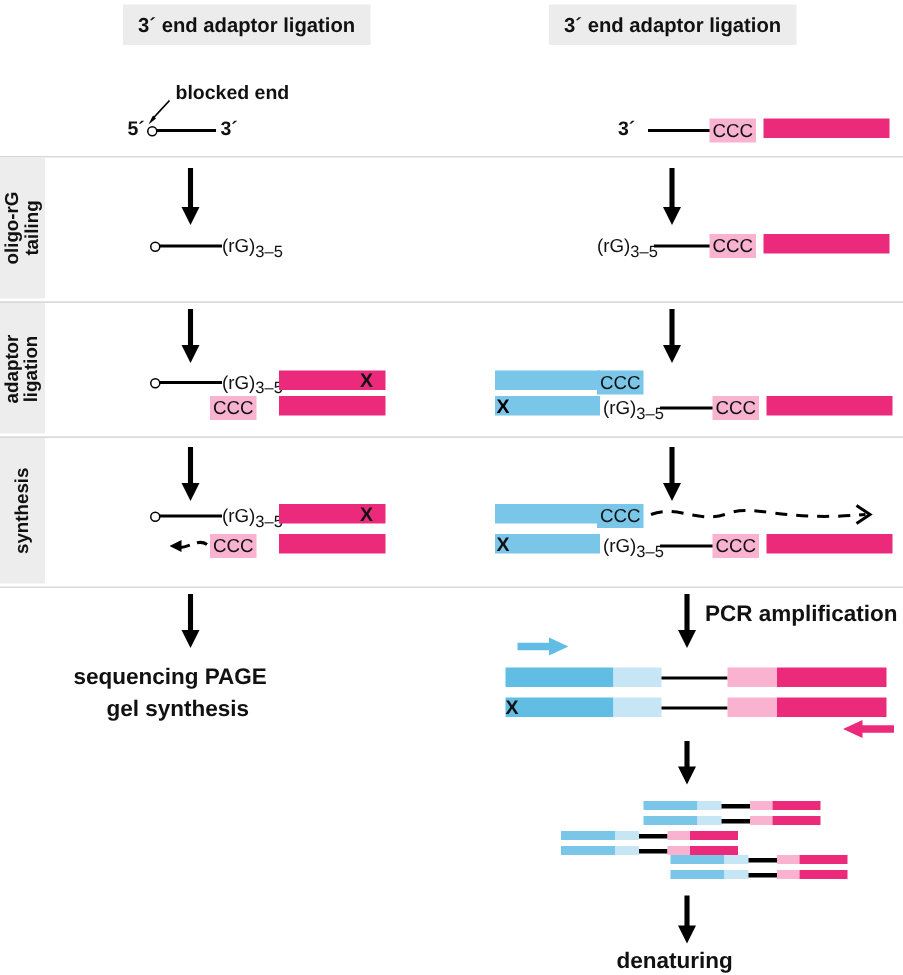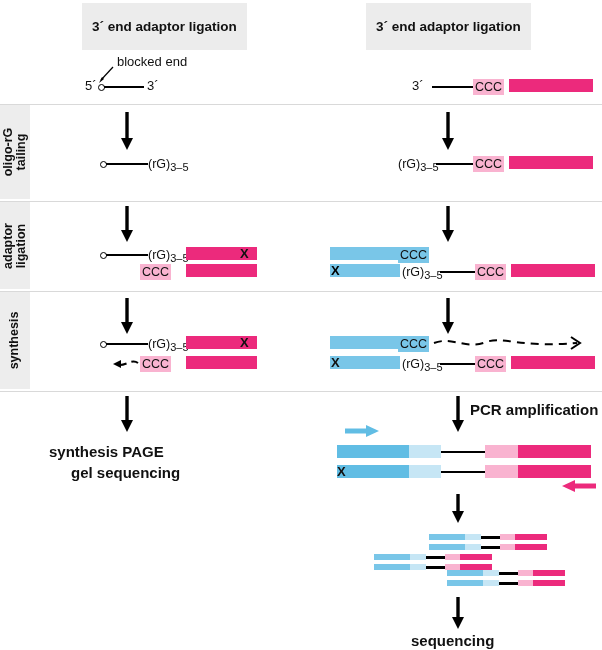--- a/index.html
+++ b/index.html
@@ -8,24 +8,24 @@
 
   
   .band{position:absolute;left:0;width:602px;border-top:1px solid #d9d9d9;border-bottom:1px solid #d9d9d9;}
   .stagelabel{position:absolute;left:0;width:30px;background:#ededed;
       display:flex;align-items:center;justify-content:center;}
   .stagelabel span{transform:rotate(-90deg);white-space:nowrap;font-weight:bold;
       font-size:12.5px;line-height:13px;text-align:center;}
 
   
   .hdr{position:absolute;background:#ececec;font-weight:bold;font-size:13.5px;
-       padding:16px 10px;white-space:nowrap;}
-
-  
-  .t{position:absolute;white-space:nowrap;font-size:13px;}
+       padding:6px 10px;white-space:nowrap;}
+
+  
+  .t{position:absolute;white-space:nowrap;font-size:13px;font-weight:bold;}
   .tb{font-weight:bold;}
   .sub{font-size:11px;vertical-align:-3px;}
 
   
   .bar{position:absolute;}
   .magenta{background:#ec2a7c;}
   .pinklt{background:#f9b3d0;}
   .blue{background:#79c6e8;}
   .bluelt{background:#c6e6f5;}
   .blued{background:#61bde4;}
@@ -172,22 +172,22 @@
   <span>(rG)</span><span class="sub">3–5</span>
 </div>
 <div class="line" style="left:440px;top:362.5px;width:36px;"></div>
 <div class="chip onpink" style="left:475px;top:356px;">CCC</div>
 <div class="bar magenta" style="left:511px;top:356px;width:84px;height:13px;"></div>
 
 <svg style="left:0;top:0;width:602px;height:650px;">
   <line x1="127" y1="396" x2="127" y2="422" stroke="#000" stroke-width="3.4"></line>
   <polygon points="121,420 133,420 127,432" fill="#000"></polygon>
 </svg>
-<div class="t tb" style="left:49px;top:443px;font-size:15px;">synthesis PAGE</div>
-<div class="t tb" style="left:71px;top:464px;font-size:15px;">gel sequencing</div>
+<div class="t tb" style="left:49px;top:443px;font-size:15px;">sequencing PAGE</div>
+<div class="t tb" style="left:71px;top:464px;font-size:15px;">gel synthesis</div>
 
 <svg style="left:0;top:0;width:602px;height:650px;">
   <line x1="458" y1="396" x2="458" y2="422" stroke="#000" stroke-width="3.4"></line>
   <polygon points="452,420 464,420 458,432" fill="#000"></polygon>
 </svg>
 <div class="t tb" style="left:470px;top:401px;font-size:15px;">PCR amplification</div>
 
 <svg style="left:0;top:0;width:602px;height:650px;">
   <line x1="345" y1="431" x2="368" y2="431" stroke="#61bde4" stroke-width="5"></line>
   <polygon points="366,425 379,431 366,437" fill="#61bde4"></polygon>
@@ -252,13 +252,13 @@
   <div class="bar bluelt" style="left:483px;top:580px;width:16px;height:6px;"></div>
   <div class="line" style="left:499px;top:581.5px;width:19px;height:3px;"></div>
   <div class="bar pinklt" style="left:518px;top:580px;width:15px;height:6px;"></div>
   <div class="bar magenta" style="left:533px;top:580px;width:32px;height:6px;"></div>
 </div>
 
 <svg style="left:0;top:0;width:602px;height:650px;">
   <line x1="458" y1="597" x2="458" y2="619" stroke="#000" stroke-width="3.4"></line>
   <polygon points="452,617 464,617 458,629" fill="#000"></polygon>
 </svg>
-<div class="t tb" style="left:411px;top:632px;font-size:15px;">sequencing</div>
+<div class="t tb" style="left:411px;top:632px;font-size:15px;">denaturing</div>
 
 </body></html>

